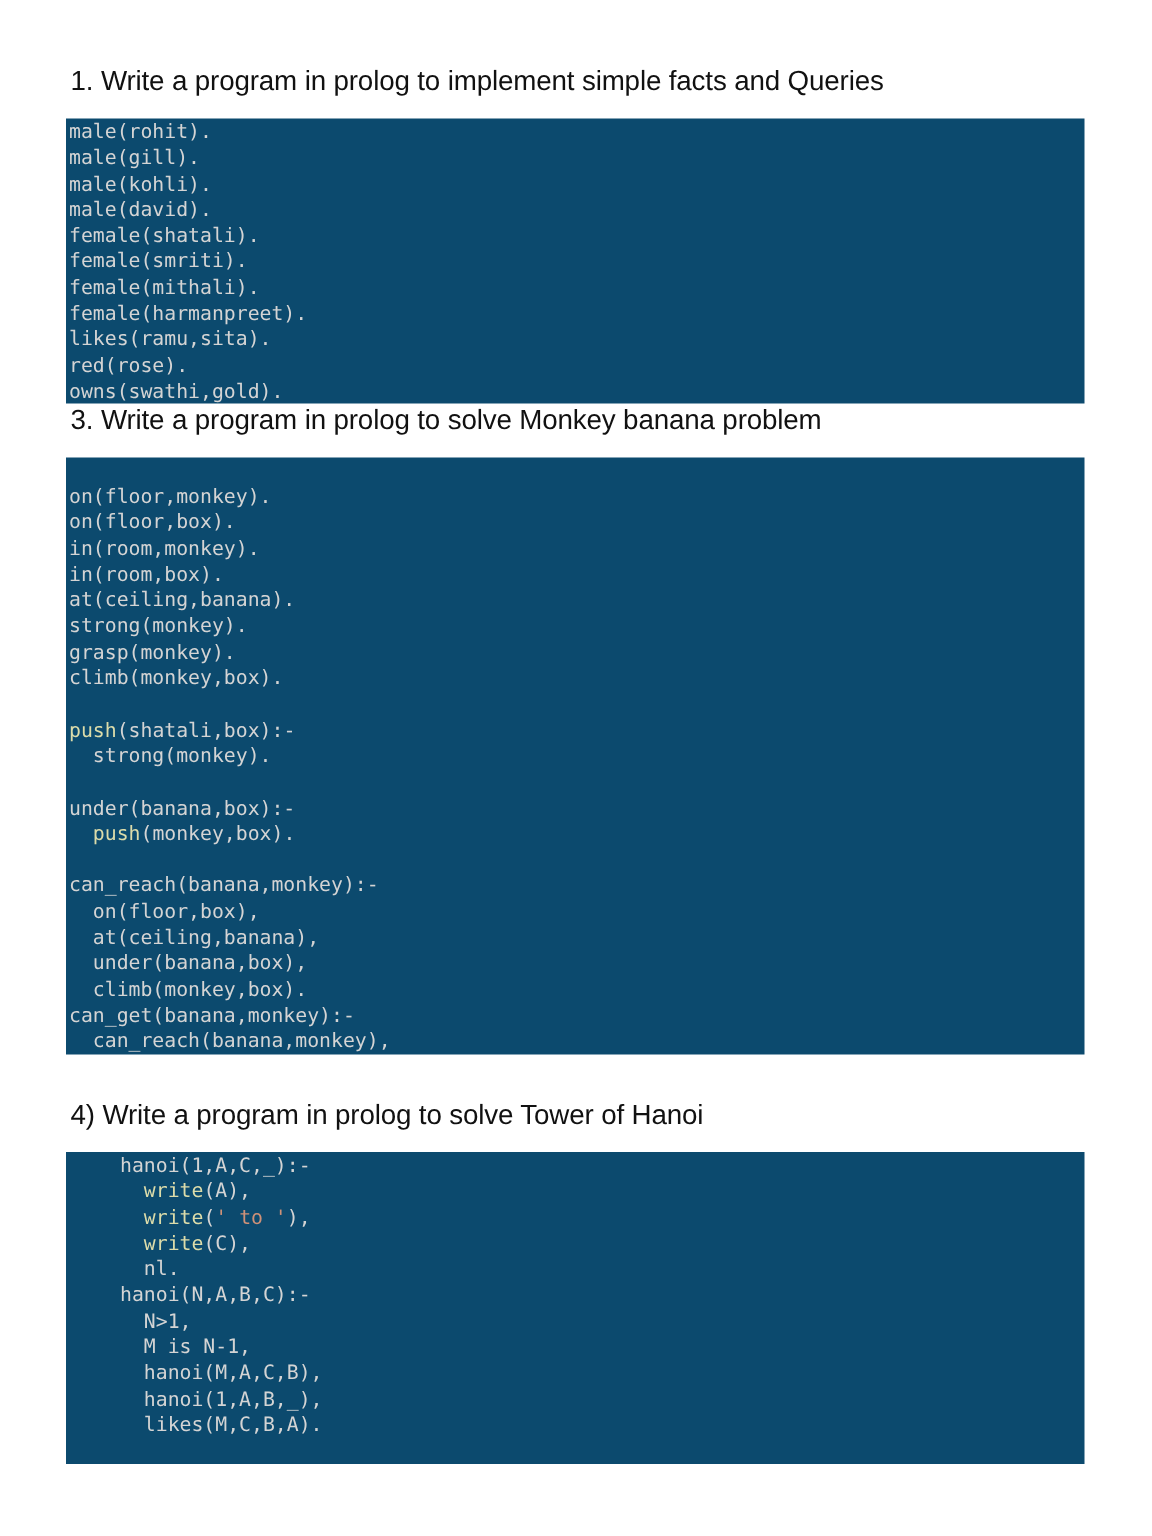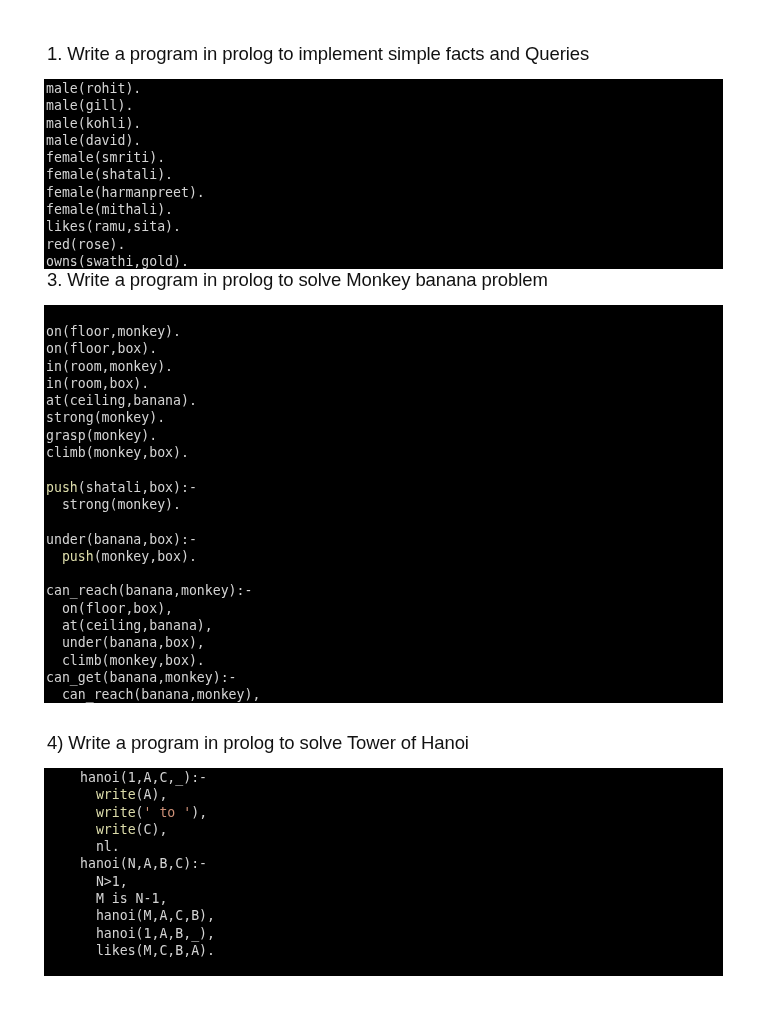--- a/index.html
+++ b/index.html
@@ -9,43 +9,43 @@
       font-family: "Liberation Sans", "DejaVu Sans", sans-serif;
     }
     .heading {
       position: absolute; left: 47px;
       font-size: 18.5px; color: #111111; white-space: nowrap;
       font-family: Liberation Sans, sans-serif;
       letter-spacing: -0.1px;
     }
     .code-block {
       position: absolute; left: 44px; width: 679px;
-      background: #000000; color: #d4d4d4;
+      background: #0c4a6e; color: #d4d4d4;
       font-family: "DejaVu Sans Mono", "Liberation Mono", monospace;
       font-size: 13.2px; line-height: 17.3px;
       box-sizing: border-box; padding: 0 0 0 2px;
       overflow: hidden;
     }
     .line { white-space: pre; height: 17.3px; }
     .fn { color: #dcdcaa; }
     .str { color: #ce9178; }
   </style>
 </head>
 <body>
 
 <div class="heading" style="top:43px;">1. Write a program in prolog to implement simple facts and Queries</div>
 <div class="code-block" style="top:79px; height:190px; padding-top:1px;">
   <div class="line">male(rohit).</div>
   <div class="line">male(gill).</div>
   <div class="line">male(kohli).</div>
   <div class="line">male(david).</div>
+  <div class="line">female(shatali).</div>
   <div class="line">female(smriti).</div>
-  <div class="line">female(shatali).</div>
+  <div class="line">female(mithali).</div>
   <div class="line">female(harmanpreet).</div>
-  <div class="line">female(mithali).</div>
   <div class="line">likes(ramu,sita).</div>
   <div class="line">red(rose).</div>
   <div class="line">owns(swathi,gold).</div>
 </div>
 
 <div class="heading" style="top:269px;">3. Write a program in prolog to solve Monkey banana problem</div>
 <div class="code-block" style="top:305px; height:398px; padding-top:18px;">
   <div class="line">on(floor,monkey).</div>
   <div class="line">on(floor,box).</div>
   <div class="line">in(room,monkey).</div>

